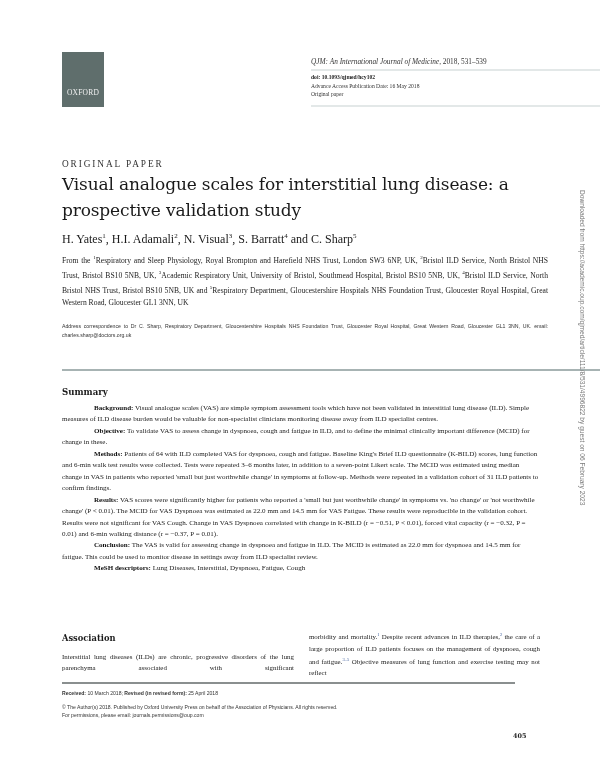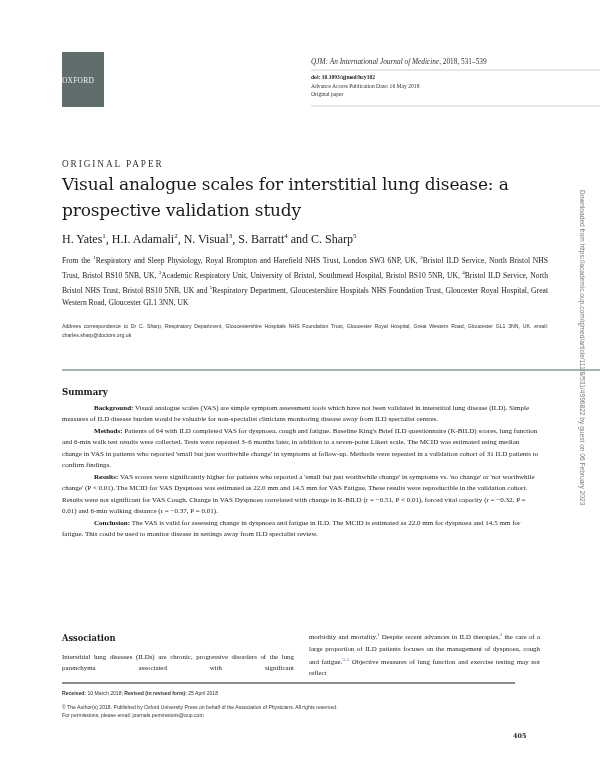--- a/index.html
+++ b/index.html
@@ -4,21 +4,21 @@
   <style>
     html, body { margin: 0; padding: 0; }
     body {
       width: 600px; height: 775px; background: #ffffff; position: relative; overflow: hidden;
       font-family: "DejaVu Serif", serif; color: #1a1a1a;
     }
     .abs { position: absolute; }
     .logo {
       left: 62px; top: 52px; width: 42px; height: 55px; background: #5f6e6c;
       color: #f2f2f2; font-family: "Liberation Serif", serif; font-size: 7.5px; letter-spacing: 0.2px;
-      display: flex; align-items: flex-end; justify-content: flex-start; padding-bottom: 22px; box-sizing: border-box;
+      display: flex; align-items: flex-end; justify-content: center; padding-bottom: 10px; box-sizing: border-box;
     }
     .journal { left: 311px; top: 57px; font-family: "Liberation Serif", serif; font-style: italic; font-size: 7.3px; color: #333; white-space: nowrap; }
     .journal .plain { font-style: normal; }
     .hr-light { height: 2px; background: #e3e8e8; }
     .meta { left: 311px; top: 73px; font-family: "Liberation Serif", serif; font-size: 5.6px; line-height: 8.6px; color: #333; white-space: nowrap; }
     .meta b { color: #222; }
     .kicker { left: 62px; top: 159px; font-family: "Liberation Serif", serif; font-size: 9.3px; letter-spacing: 1.9px; color: #333; }
     .title { left: 62px; top: 171px; width: 480px; font-family: "DejaVu Serif", serif; font-size: 17px; line-height: 26px; color: #1a1a1a; letter-spacing: -0.15px; }
     .authors { left: 62px; top: 232px; font-family: "Liberation Serif", serif; font-size: 12px; color: #1a1a1a; white-space: nowrap; }
     .authors sup { font-size: 7px; }
@@ -74,23 +74,25 @@
 
 <div class="abs affil"><span>From the </span><sup>1</sup><span>Respiratory and Sleep Physiology, Royal Brompton and Harefield NHS Trust, London SW3 6NP, UK, </span><sup>2</sup><span>Bristol ILD Service, North Bristol NHS Trust, Bristol BS10 5NB, UK, </span><sup>3</sup><span>Academic Respiratory Unit, University of Bristol, Southmead Hospital, Bristol BS10 5NB, UK, </span><sup>4</sup><span>Bristol ILD Service, North Bristol NHS Trust, Bristol BS10 5NB, UK and </span><sup>5</sup><span>Respiratory Department, Gloucestershire Hospitals NHS Foundation Trust, Gloucester Royal Hospital, Great Western Road, Gloucester GL1 3NN, UK</span></div>
 
 <div class="abs corr">Address correspondence to Dr C. Sharp, Respiratory Department, Gloucestershire Hospitals NHS Foundation Trust, Gloucester Royal Hospital, Great Western Road, Gloucester GL1 3NN, UK. email: charles.sharp@doctors.org.uk</div>
 
 <div class="abs hr-main"></div>
 
 <div class="abs summary-h">Summary</div>
 <div class="abs summary">
   <p><b>Background:</b><span> Visual analogue scales (VAS) are simple symptom assessment tools which have not been validated in interstitial lung disease (ILD). Simple measures of ILD disease burden would be valuable for non-specialist clinicians monitoring disease away from ILD specialist centres.</span></p>
+  <p><b>Objective:</b><span> To validate VAS to assess change in dyspnoea, cough and fatigue in ILD, and to define the minimal clinically important difference (MCID) for change in these.</span></p>
   <p><b>Methods:</b><span> Patients of 64 with ILD completed VAS for dyspnoea, cough and fatigue. Baseline King's Brief ILD questionnaire (K-BILD) scores, lung function and 6-min walk test results were collected. Tests were repeated 3–6 months later, in addition to a seven-point Likert scale. The MCID was estimated using median change in VAS in patients who reported 'small but just worthwhile change' in symptoms at follow-up. Methods were repeated in a validation cohort of 31 ILD patients to confirm findings.</span></p>
   <p><b>Results:</b><span> VAS scores were significantly higher for patients who reported a 'small but just worthwhile change' in symptoms vs. 'no change' or 'not worthwhile change' (P &lt; 0.01). The MCID for VAS Dyspnoea was estimated as 22.0 mm and 14.5 mm for VAS Fatigue. These results were reproducible in the validation cohort. Results were not significant for VAS Cough. Change in VAS Dyspnoea correlated with change in K-BILD (r = −0.51, P &lt; 0.01), forced vital capacity (r = −0.32, P = 0.01) and 6-min walking distance (r = −0.37, P = 0.01).</span></p>
   <p><b>Conclusion:</b><span> The VAS is valid for assessing change in dyspnoea and fatigue in ILD. The MCID is estimated as 22.0 mm for dyspnoea and 14.5 mm for fatigue. This could be used to monitor disease in settings away from ILD specialist review.</span></p>
+  <p><b>MeSH descriptors:</b><span> Lung Diseases, Interstitial, Dyspnoea, Fatigue, Cough</span></p>
 </div>
 
 <div class="abs intro-h">Association</div>
 <div class="abs col col-left">Interstitial lung diseases (ILDs) are chronic, progressive disorders of the lung parenchyma associated with significant</div>
 <div class="abs col col-right"><span>morbidity and mortality.</span><sup>1</sup><span> Despite recent advances in ILD therapies,</span><sup>2</sup><span> the care of a large proportion of ILD patients focuses on the management of dyspnoea, cough and fatigue.</span><sup>3–5</sup><span> Objective measures of lung function and exercise testing may not reflect</span></div>
 
 <div class="abs hr-foot"></div>
 <div class="abs received"><b>Received:</b><span> 10 March 2018; </span><b>Revised (in revised form):</b><span> 25 April 2018</span></div>
 <div class="abs copyright">
   <div>© The Author(s) 2018. Published by Oxford University Press on behalf of the Association of Physicians. All rights reserved.</div>

